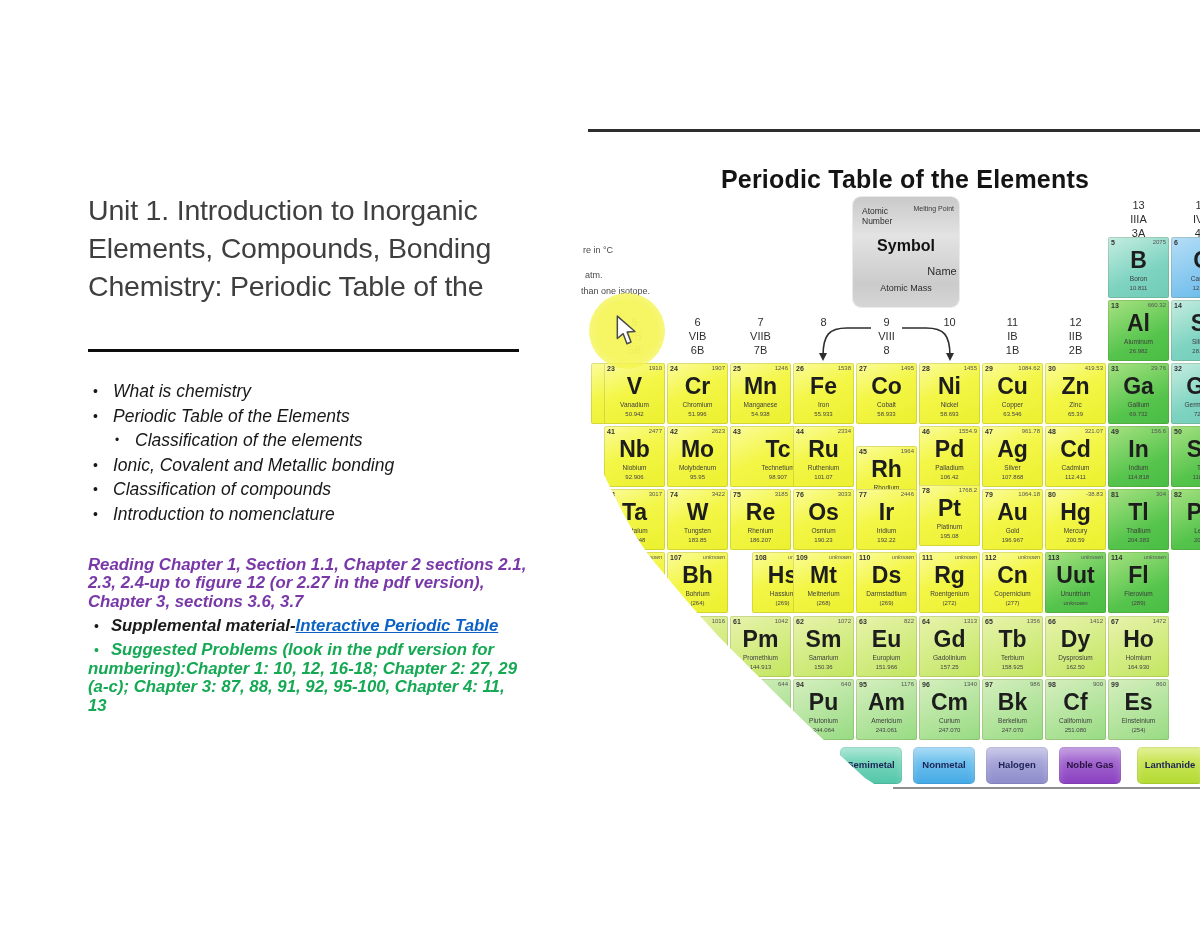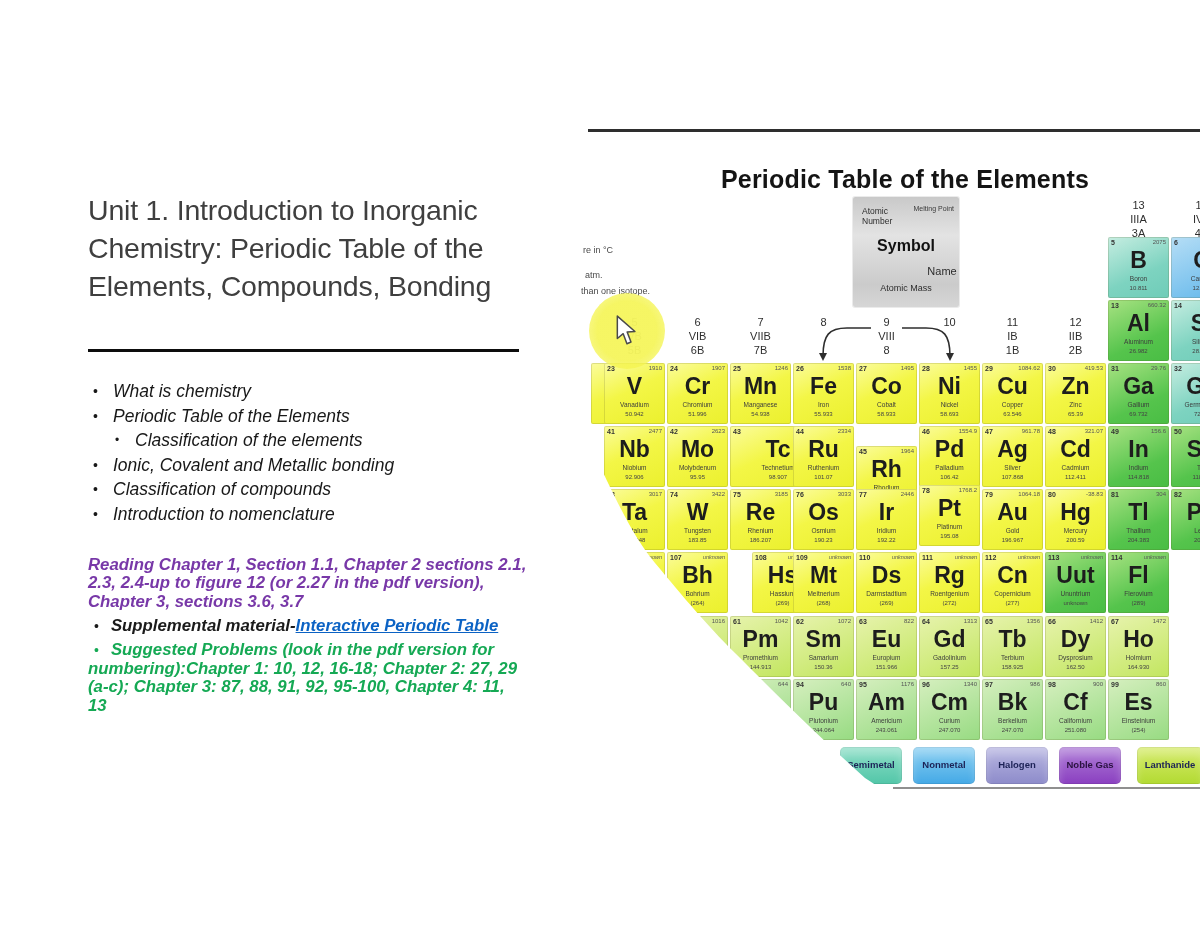--- a/index.html
+++ b/index.html
@@ -26,21 +26,21 @@
   .supp a{color:#0b62c4;text-decoration:underline;cursor:pointer;}
   .suggested{left:88px;top:641px;width:478px;font-size:16.8px;line-height:18.6px;
              font-style:italic;font-weight:600;color:#15a954;}
   .suggested .dot{font-style:normal;font-weight:400;padding:0 12px 0 6px;font-size:14px;color:#15a954;}
 
   
   .topline{left:588px;top:129px;width:612px;height:3px;background:#2e2e2e;filter:blur(.3px);}
   #ptable{left:575px;top:133px;width:625px;height:667px;overflow:hidden;filter:blur(.35px);}
   .pt-title{position:absolute;left:80px;top:32px;width:500px;text-align:center;
             font-size:25px;font-weight:bold;color:#141414;letter-spacing:.2px;}
-  .keybox{position:absolute;left:278px;top:64px;width:106px;height:110px;border-radius:2px;
+  .keybox{position:absolute;left:278px;top:64px;width:106px;height:110px;border-radius:8px;
           background:linear-gradient(180deg,#c9c9c9,#e3e3e3 35%,#cbcbcb 80%,#d6d6d6);
           box-shadow:0 0 0 1px rgba(0,0,0,.08);color:#2c2c2c;}
   .kb-an{position:absolute;left:9px;top:9px;width:44px;font-size:8.5px;line-height:10px;}
   .kb-mp{position:absolute;right:5px;top:8px;font-size:7px;color:#3a3a3a;}
   .kb-sym{position:absolute;left:0;top:40px;width:100%;text-align:center;font-size:16px;font-weight:bold;color:#111;}
   .kb-name{position:absolute;left:0;top:68px;width:100%;text-align:center;font-size:11px;padding-left:36px;}
   .kb-mass{position:absolute;left:0;top:86px;width:100%;text-align:center;font-size:9px;}
   .note{position:absolute;font-size:9px;color:#4a4a4a;white-space:nowrap;}
 
   .ghead{position:absolute;width:61px;text-align:center;font-size:11px;line-height:14px;color:#2e2e2e;}
@@ -77,22 +77,22 @@
              background:radial-gradient(circle,#f4f44e 55%,rgba(244,244,78,.55));opacity:.88;}
   .cursor{position:absolute;left:40px;top:182px;z-index:8;}
 </style>
 </head>
 <body>
 
 <div class="page">
 
   <div class="abs slide-title">
     <div>Unit 1. Introduction to Inorganic</div>
+    <div>Elements, Compounds, Bonding</div>
     <div>Chemistry: Periodic Table of the</div>
-    <div>Elements, Compounds, Bonding</div>
   </div>
   <div class="abs title-rule"></div>
 
   <div class="abs bullets">
     <div class="b l1"><span class="dot">•</span><span>What is chemistry</span></div>
     <div class="b l1"><span class="dot">•</span><span>Periodic Table of the Elements</span></div>
     <div class="b l2"><span class="dot">•</span><span>Classification of the elements</span></div>
     <div class="b l1"><span class="dot">•</span><span>Ionic, Covalent and Metallic bonding</span></div>
     <div class="b l1"><span class="dot">•</span><span>Classification of compounds</span></div>
     <div class="b l1"><span class="dot">•</span><span>Introduction to nomenclature</span></div>

